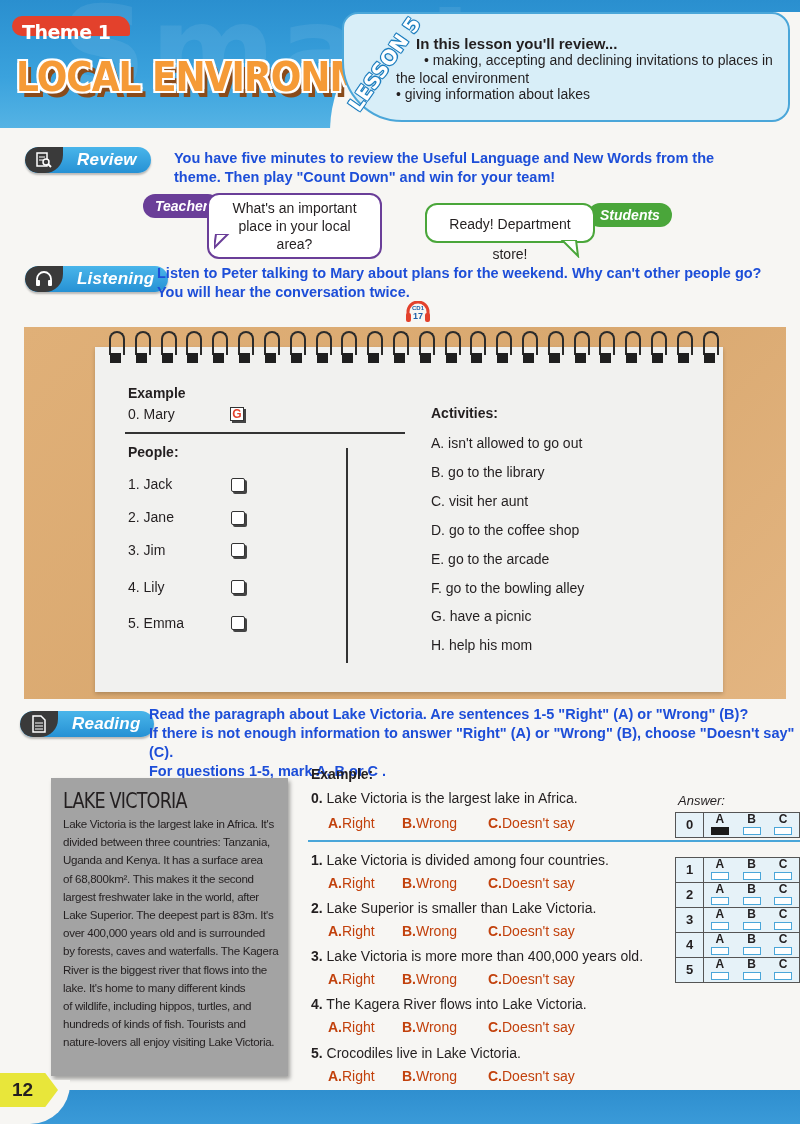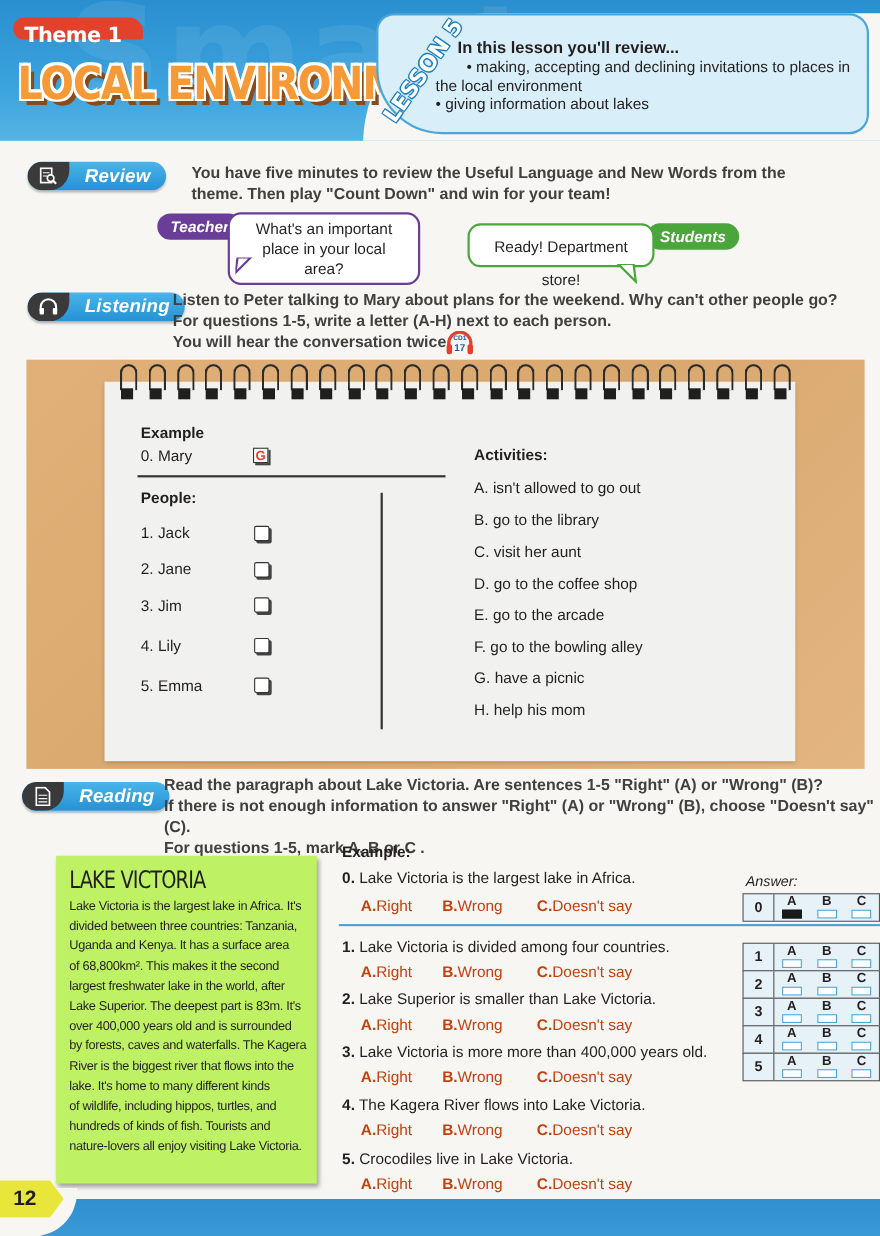--- a/index.html
+++ b/index.html
@@ -67,21 +67,21 @@
   .badge .badge-icon {
     width: 38px; height: 26px; background: #3a3a3a; display: flex;
     align-items: center; justify-content: center; color: #fff;
     border-radius: 13px 0 18px 13px;
   }
   .badge .badge-label {
     color: #fff; font-weight: bold; font-style: italic; font-size: 17px;
     padding: 0 14px 0 14px; letter-spacing: 0.2px;
   }
   .instr {
-    position: absolute; font-size: 14.5px; font-weight: bold; line-height: 19px; color: #404040;
+    position: absolute; font-size: 14.5px; font-weight: bold; line-height: 19px; color: #1d4ed8;
   }
 
   
   .role-tag {
     position: absolute; height: 24px; line-height: 24px; padding: 0 12px;
     color: #fff; font-weight: bold; font-style: italic; font-size: 14px; border-radius: 12px;
   }
   .bubble {
     position: absolute; background: #fff; border-radius: 12px; font-size: 14px;
     text-align: center; line-height: 18px; padding: 4px 10px; color: #231f20;
@@ -113,21 +113,21 @@
   }
   .g-box {
     position: absolute; width: 14px; height: 14px; background: #fff; border: 1.5px solid #333;
     box-shadow: 2px 2px 0 #444; color: #e3412c; font-weight: bold; font-size: 12px;
     line-height: 12px; text-align: center;
   }
 
   
   .article {
     position: absolute; left: 51px; top: 778px; width: 237px; height: 298px;
-    background: #bef264; box-shadow: 2px 3px 4px rgba(0,0,0,0.35);
+    background: #a3a3a3; box-shadow: 2px 3px 4px rgba(0,0,0,0.35);
     padding: 10px 8px 0 12px;
   }
   .article-title {
     font-family: "DejaVu Sans", sans-serif; font-size: 22px; color: #231f20;
     letter-spacing: -1px; transform: scaleX(0.8); transform-origin: left; margin-bottom: 2px;
   }
   .article-body { font-size: 11.6px; line-height: 18.2px; color: #231f20; letter-spacing: -0.3px; }
 
   .q { position: absolute; font-size: 14px; color: #231f20; }
   .q b { font-weight: bold; }
@@ -213,21 +213,20 @@
     <svg width="18" height="16" viewBox="0 0 18 16">
         <path d="M2 12 V8 a7 7 0 0 1 14 0 V12" fill="none" stroke="#fff" stroke-width="1.8"></path>
         <rect x="1" y="9" width="4" height="6" rx="1" fill="#fff"></rect>
         <rect x="13" y="9" width="4" height="6" rx="1" fill="#fff"></rect>
       </svg>
   </span>
   <span class="badge-label">Listening</span>
 </div>
 <div class="instr" style="left:157px; top:264px;">
   <div>Listen to Peter talking to Mary about plans for the weekend. Why can't other people go?</div>
-  <div>For questions 1-5, write a letter (A-H) next to each person.</div>
   <div>You will hear the conversation twice.</div>
 </div>
 <div style="position:absolute; left:405px; top:301px; width:26px; height:22px;">
   <svg width="26" height="22" viewBox="0 0 26 22">
       <path d="M3 18 V11 a10 10 0 0 1 20 0 V18" fill="none" stroke="#e3412c" stroke-width="3"></path>
       <rect x="1" y="12" width="5" height="9" rx="2" fill="#e3412c"></rect>
       <rect x="20" y="12" width="5" height="9" rx="2" fill="#e3412c"></rect>
     </svg>
   <span style="position:absolute; left:7px; top:4px; font-size:6px; font-weight:bold; color:#1f5fa8;">CD1</span>
   <span style="position:absolute; left:8px; top:10px; font-size:9px; font-weight:bold; color:#1f5fa8;">17</span>

